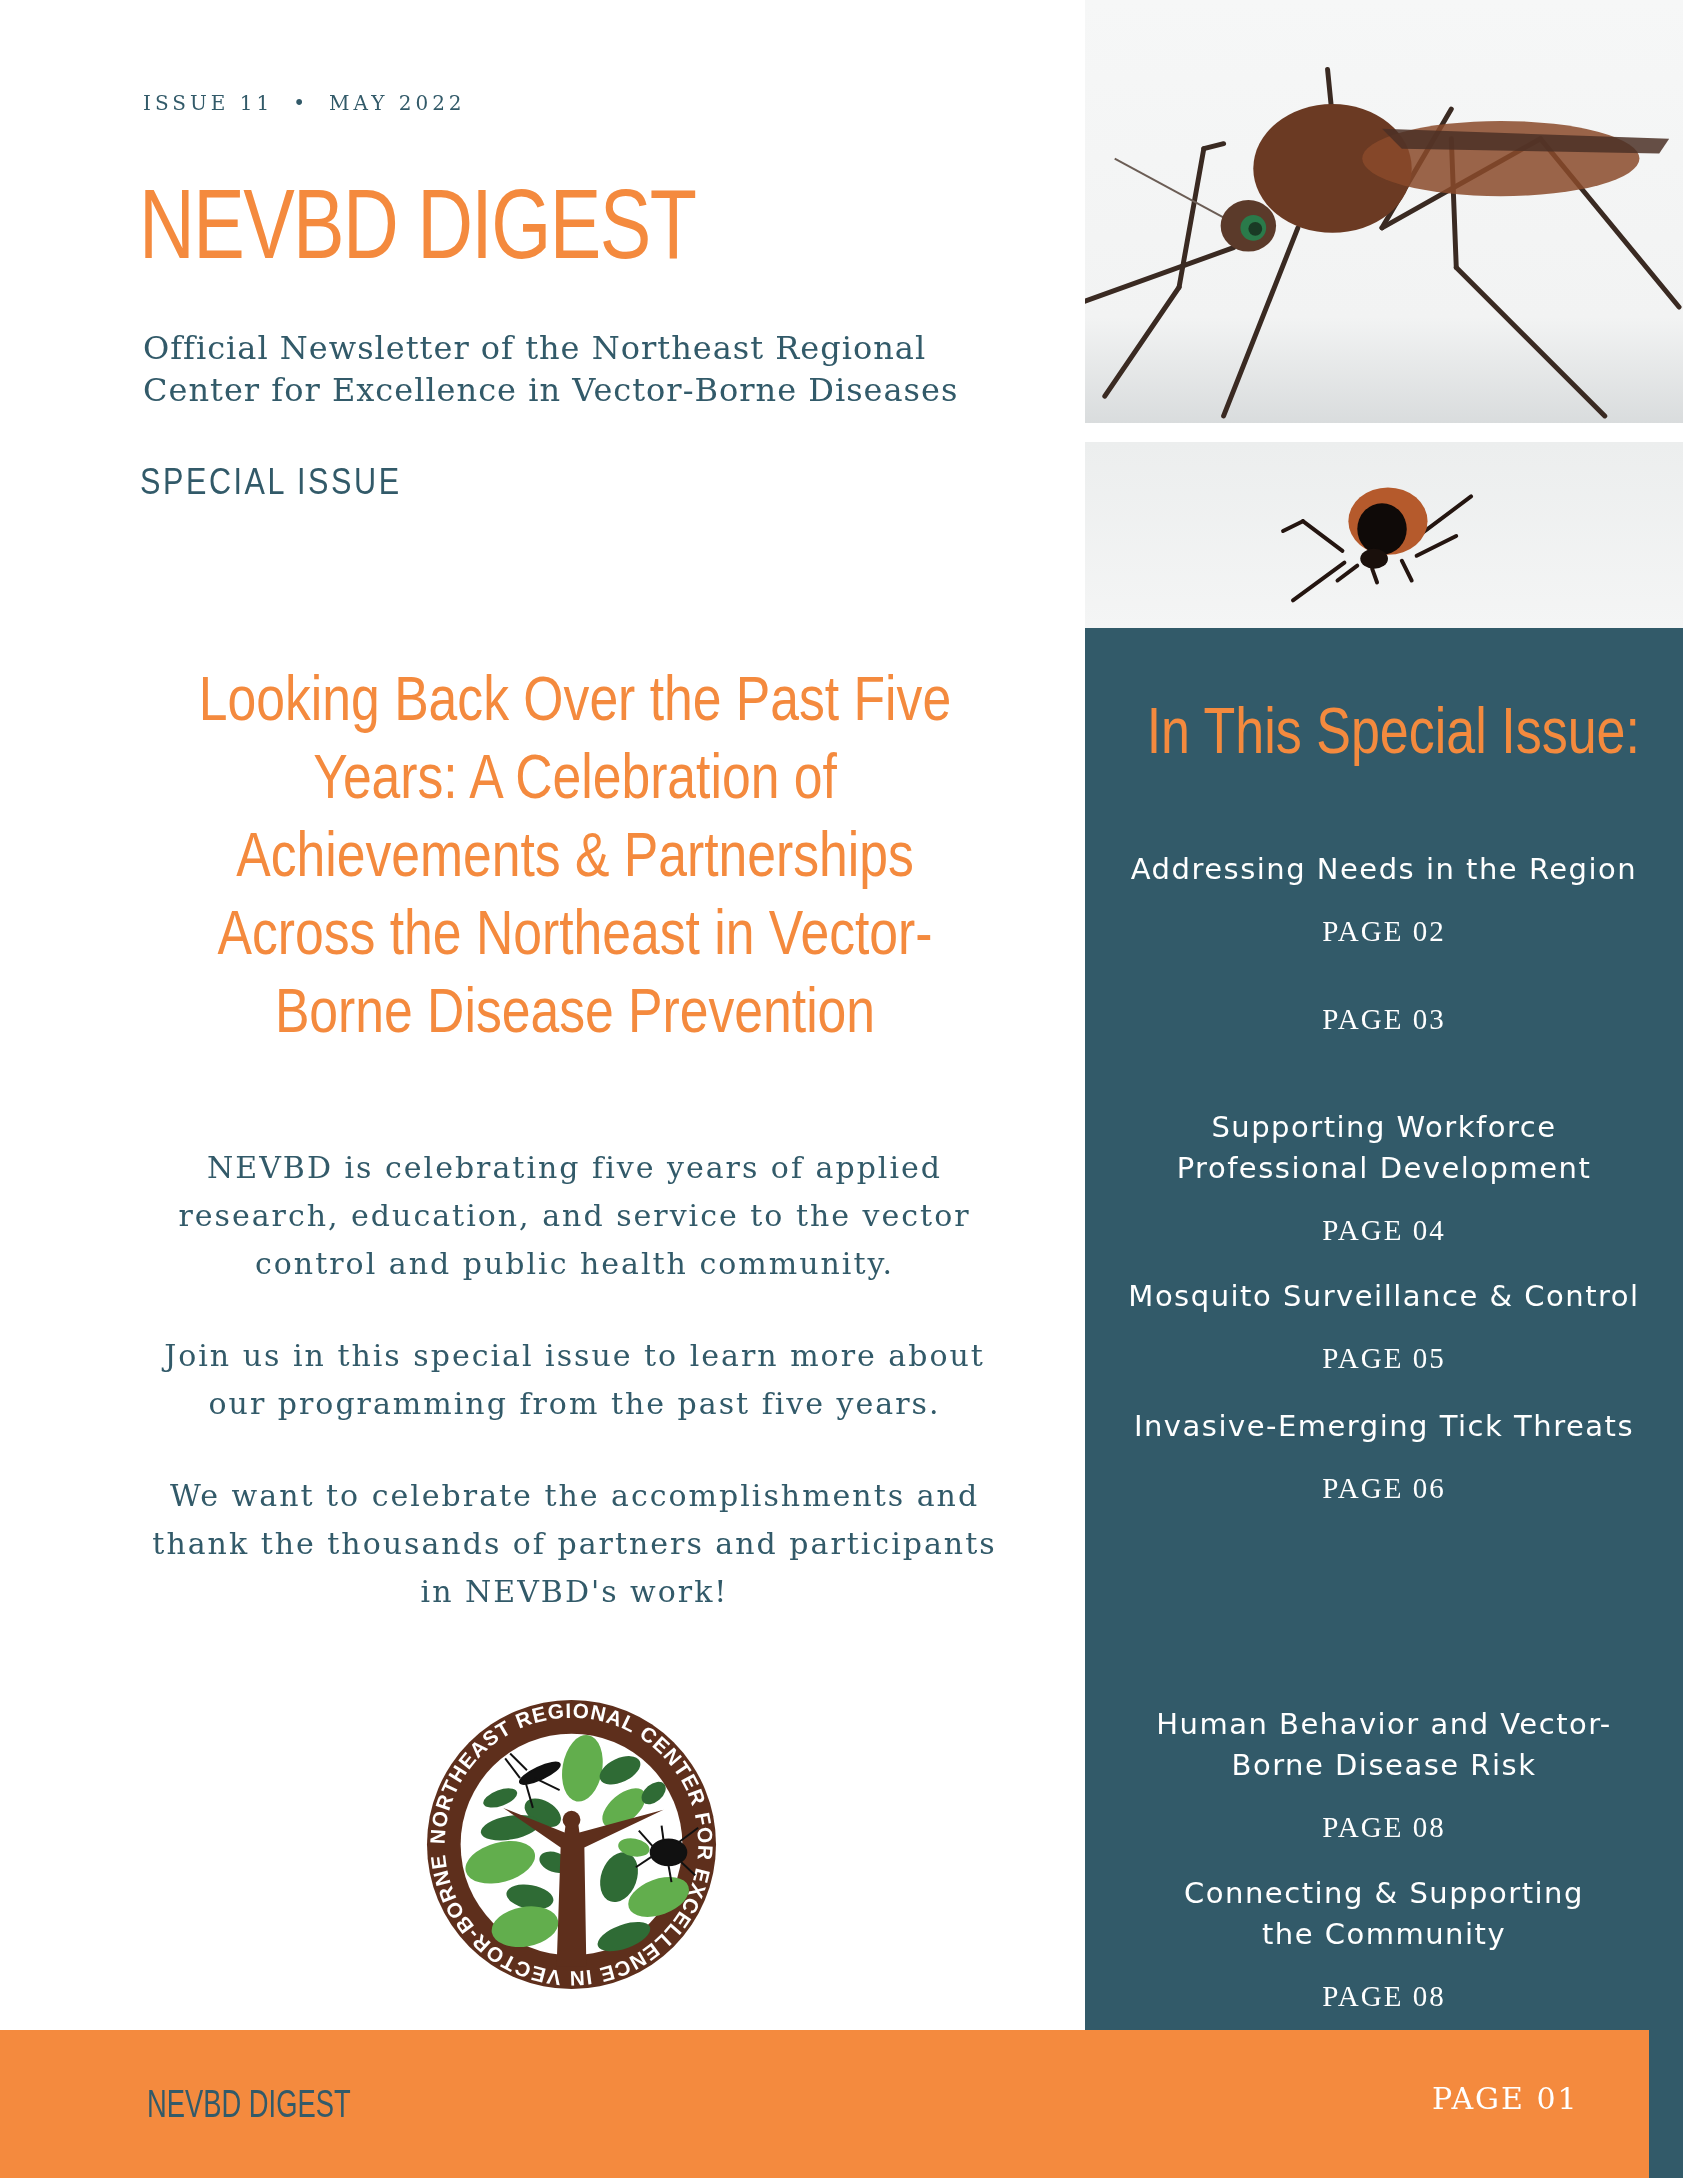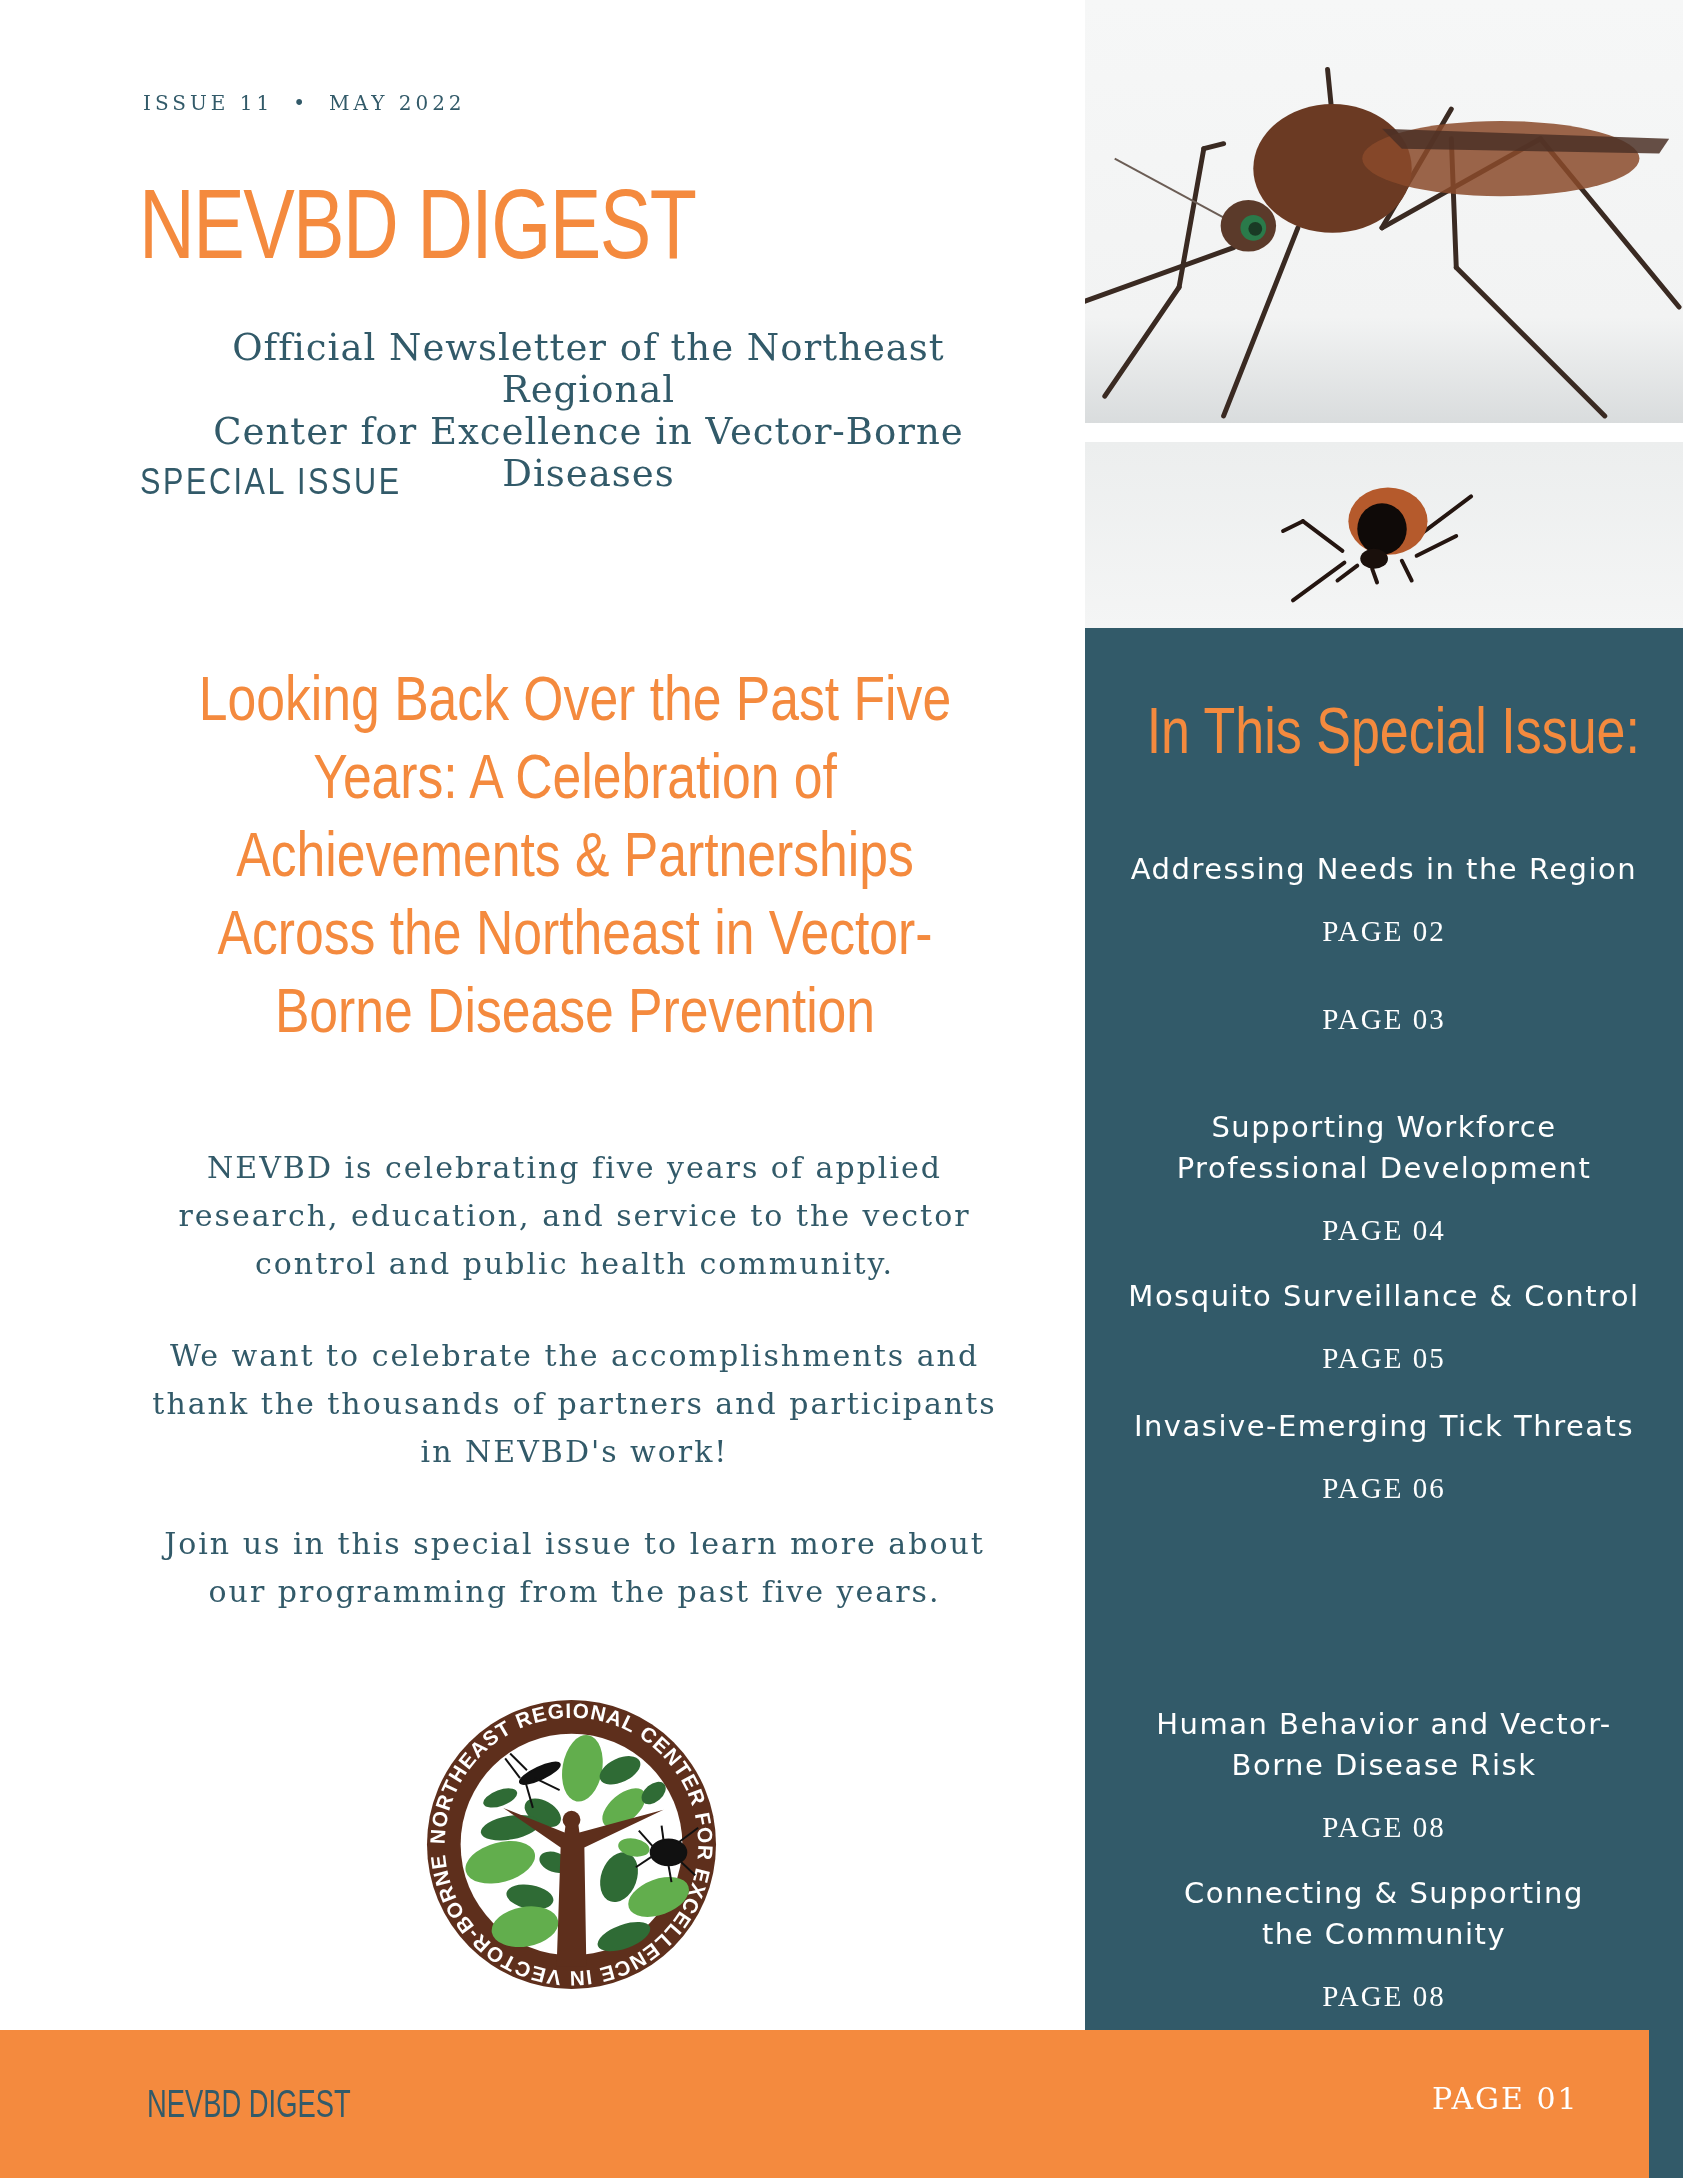--- a/index.html
+++ b/index.html
@@ -4,21 +4,21 @@
 <style>
   html, body { margin:0; padding:0; }
   body { width:1683px; height:2178px; position:relative; background:#ffffff; overflow:hidden;
          font-family:"DejaVu Serif", serif; }
   .abs { position:absolute; }
 
   
   .issue-line { left:143px; top:91px; font-family:"DejaVu Serif", serif; font-size:20px; letter-spacing:4px; color:#325a69; white-space:nowrap; }
   .issue-line .dot { margin:0 20px; }
   .masthead { left:139px; top:170px; font-family:"Liberation Sans", sans-serif; font-size:99px; color:#f48a3e; letter-spacing:-2px; transform:scaleX(0.78); transform-origin:left top; white-space:nowrap; line-height:1.1; }
-  .subtitle { left:143px; top:327px; width:891px; font-family:"DejaVu Serif", serif; font-size:37px; line-height:42px; color:#325a69; letter-spacing:1px;text-align:center; }
+  .subtitle { left:143px; top:327px; width:891px; font-family:"DejaVu Serif", serif; font-size:32px; line-height:42px; color:#325a69; letter-spacing:1px; }
   .special { left:140px; top:461px; font-family:"Liberation Sans", sans-serif; font-size:36px; letter-spacing:3px; color:#325a69; transform:scaleX(0.85); transform-origin:left top; white-space:nowrap; }
 
   .headline-wrap { left:139px; top:659px; width:871px; text-align:center; }
   .headline { display:inline-block; font-family:"Liberation Sans", sans-serif; font-size:63px; line-height:78px; color:#f48a3e; transform:scaleX(0.82); transform-origin:center top; width:990px; margin-left:-59px; }
 
   .body-text { left:139px; top:1144px; width:871px; text-align:center; font-family:"DejaVu Serif", serif; font-size:30px; line-height:48px; color:#325a69; letter-spacing:2px; }
   .body-text p { margin:0 0 44px 0; }
 
   .logo { left:416px; top:1699px; width:311px; height:291px; }
 
@@ -55,22 +55,22 @@
     <div>Looking Back Over the Past Five</div>
     <div>Years: A Celebration of</div>
     <div>Achievements &amp; Partnerships</div>
     <div>Across the Northeast in Vector-</div>
     <div>Borne Disease Prevention</div>
   </div>
 </div>
 
 <div class="abs body-text">
   <p style="padding:0 30px;">NEVBD is celebrating five years of applied research, education, and service to the vector control and public health community.</p>
+  <p style="padding:0 20px;">Join us in this special issue to learn more about our programming from the past five years.</p>
   <p>We want to celebrate the accomplishments and thank the thousands of partners and participants in NEVBD's work!</p>
-  <p style="padding:0 20px;">Join us in this special issue to learn more about our programming from the past five years.</p>
 </div>
 
 <div class="abs logo">
   <svg width="311" height="291" viewBox="0 0 314 294">
     <defs>
       <path id="ringPath" d="M157,147 m-128,0 a128,128 0 1,1 256,0 a128,128 0 1,1 -256,0"></path>
     </defs>
     <circle cx="157" cy="147" r="146" fill="#5e2f1c"></circle>
     <circle cx="157" cy="147" r="112" fill="#ffffff"></circle>
     <text font-family="Liberation Sans, sans-serif" font-weight="bold" font-size="21" fill="#ffffff" letter-spacing="1">

